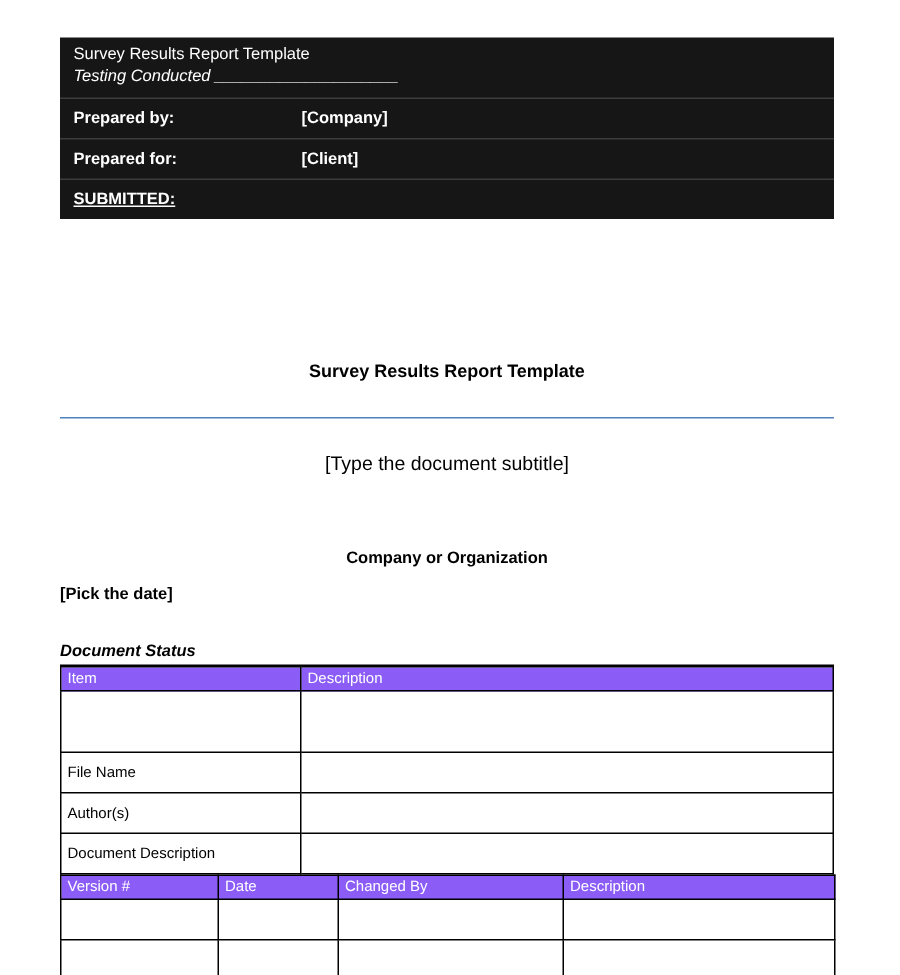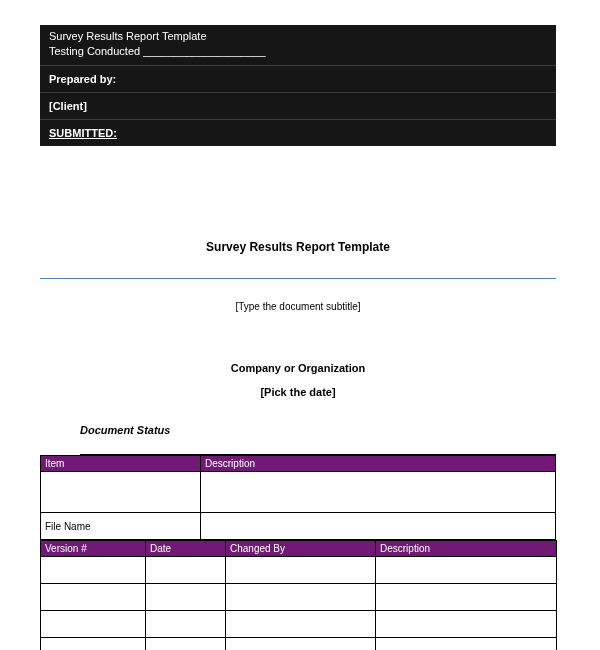--- a/index.html
+++ b/index.html
@@ -23,21 +23,21 @@
   .header-block {
     background: #161616;
     color: #ffffff;
     font-size: 11px;
   }
   .hdr-top {
     padding: 5px 9px 8px 9px;
     border-bottom: 1px solid #3d3d3d;
   }
   .hdr-title { font-weight: normal; }
-  .hdr-tagline { margin-top: 3px; }
+  .hdr-tagline { font-style: italic; margin-top: 3px; }
   .hdr-row {
     display: flex;
     padding: 7px 9px;
     border-bottom: 1px solid #3d3d3d;
     font-weight: bold;
   }
   .hdr-row:last-child { border-bottom: none; }
   .hdr-row .lbl { width: 152px; flex: 0 0 152px; }
   .hdr-row .val { flex: 1; }
   .hdr-row.submitted .lbl,
@@ -52,53 +52,51 @@
   }
   .rule {
     margin-top: 24px;
     border: none;
     border-top: 1px solid #4F81BD;
     height: 0;
   }
   .doc-subtitle {
     margin-top: 22px;
     text-align: center;
-    font-size: 10px;
+    font-size: 13px;
   }
   .org {
     margin-top: 50px;
     text-align: center;
     font-weight: bold;
   }
   .date-ph {
     margin-top: 12px;
-    text-align: center;
     font-weight: bold;
   }
 
   
   .section-heading {
     margin-top: 26px;
     font-weight: bold;
     font-style: italic;
     font-size: 11px;
-    padding-bottom: 18px;
+    padding-bottom: 3px;
     border-bottom: 1px solid #000;
-    margin-left: 40px;
   }
   .section-heading.second { margin-top: 16px; }
 
   table {
     border-collapse: collapse;
     width: 100%;
     font-size: 10px;
     table-layout: fixed;
   }
   th {
-    background: #701a75;
+    background: #8b5cf6;
     color: #ffffff;
     font-weight: normal;
     text-align: left;
     padding: 1px 4px;
     border: 1px solid #000;
     height: 13px;
   }
   td {
     border: 1px solid #000;
     padding: 7px 4px;
@@ -119,22 +117,24 @@
 
 <div class="page">
 
   <div class="header-block">
     <div class="hdr-top">
       <div class="hdr-title">Survey Results Report Template</div>
       <div class="hdr-tagline">Testing Conducted ____________________</div>
     </div>
     <div class="hdr-row">
       <span class="lbl">Prepared by:</span>
+      <span class="val">[Company]</span>
     </div>
     <div class="hdr-row">
+      <span class="lbl">Prepared for:</span>
       <span class="val">[Client]</span>
     </div>
     <div class="hdr-row submitted">
       <span class="lbl">SUBMITTED:</span>
     </div>
   </div>
 
   <div class="doc-title">Survey Results Report Template</div>
   <hr class="rule">
   <div class="doc-subtitle">[Type the document subtitle]</div>
@@ -153,20 +153,28 @@
         <th>Description</th>
       </tr>
     </thead>
     <tbody>
       <tr class="tall">
         <td></td>
         <td></td>
       </tr>
       <tr>
         <td>File Name</td>
+        <td></td>
+      </tr>
+      <tr>
+        <td>Author(s)</td>
+        <td></td>
+      </tr>
+      <tr>
+        <td>Document Description</td>
         <td></td>
       </tr>
     </tbody>
   </table>
 
   <table class="rev-table">
     <colgroup>
         <col class="c-version">
         <col class="c-date">
         <col class="c-changed">

